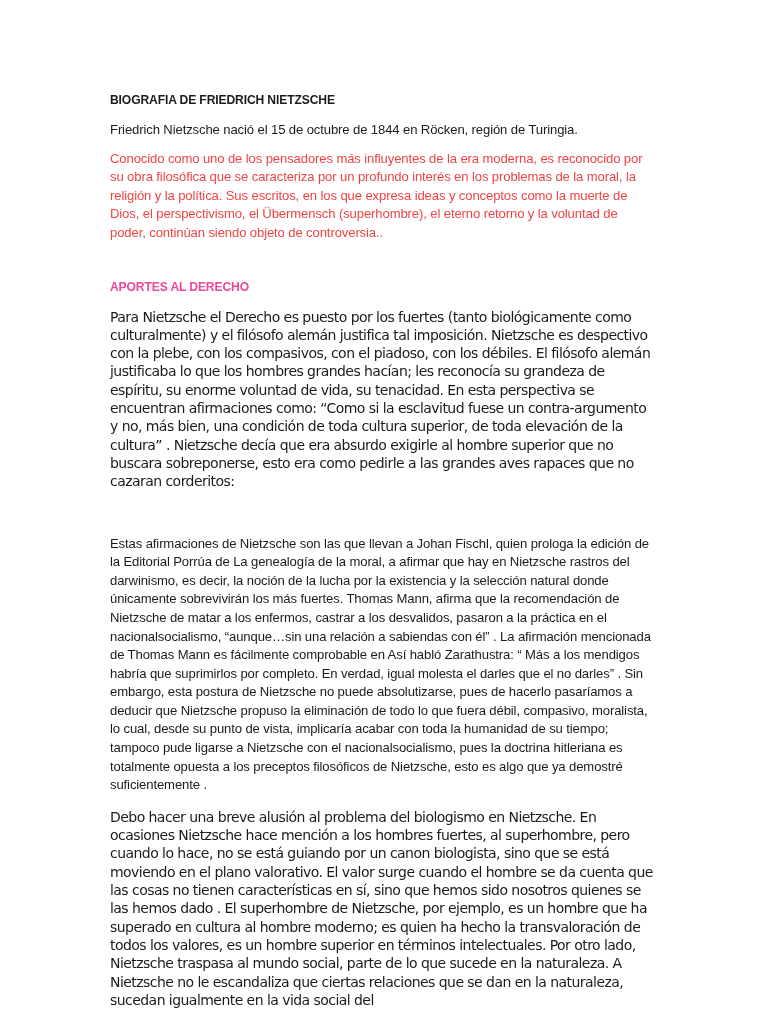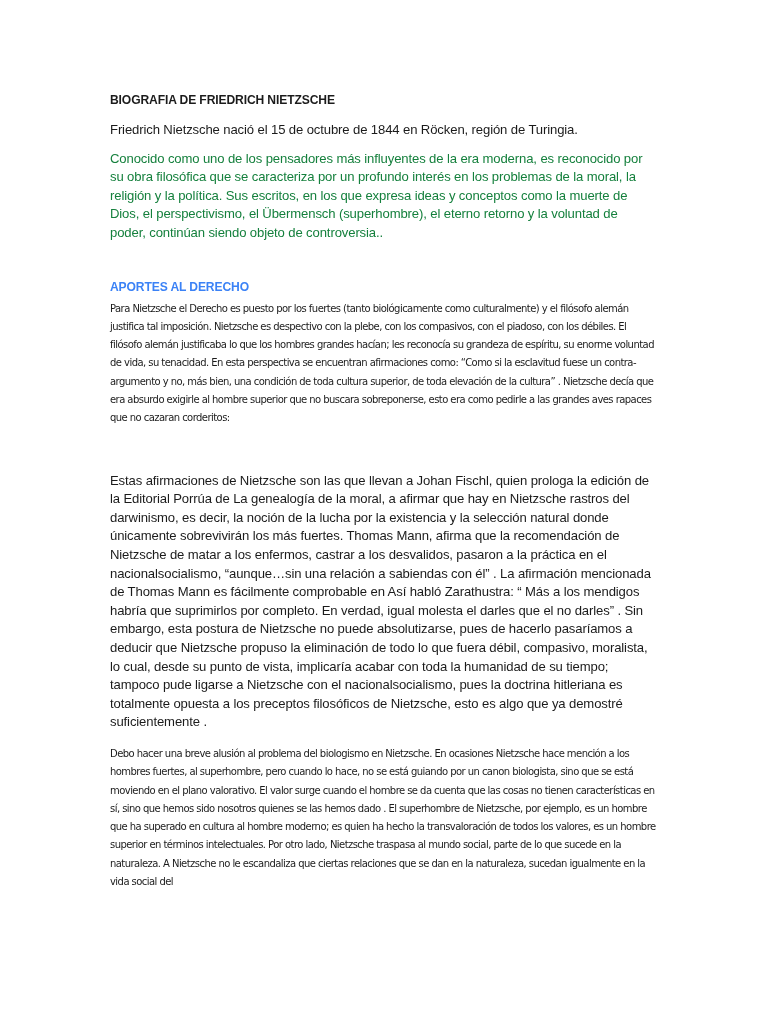--- a/index.html
+++ b/index.html
@@ -48,40 +48,40 @@
     font-size: 12.1px;
     line-height: 16px;
     color: #1b1b1b;
     margin: 0 0 13px 0;
     white-space: nowrap;
   }
 
   .section-heading {
     font-size: 12.1px;
     line-height: 16px;
-    color: #3b82f6;
-    margin: 0 0 5px 0;
+    color: #ec4899;
+    margin: 0 0 13px 0;
     white-space: nowrap;
   }
 
   .para {
     font-size: 13.1px;
     line-height: 18.6px;
     color: #1b1b1b;
     margin: 0 0 13px 0;
     text-align: left;
   }
 
   .para.wide {
-    font-size: 10px;
+    font-size: 14px;
     line-height: 18.3px;
   }
 
   .para.muted {
-    color: #15803d;
+    color: #ef4444;
   }
 
   .para.lead {
     margin-bottom: 10px;
   }
 
   .gap-lg { height: 23px; }
   .gap-sm { height: 8px; }
 
   

